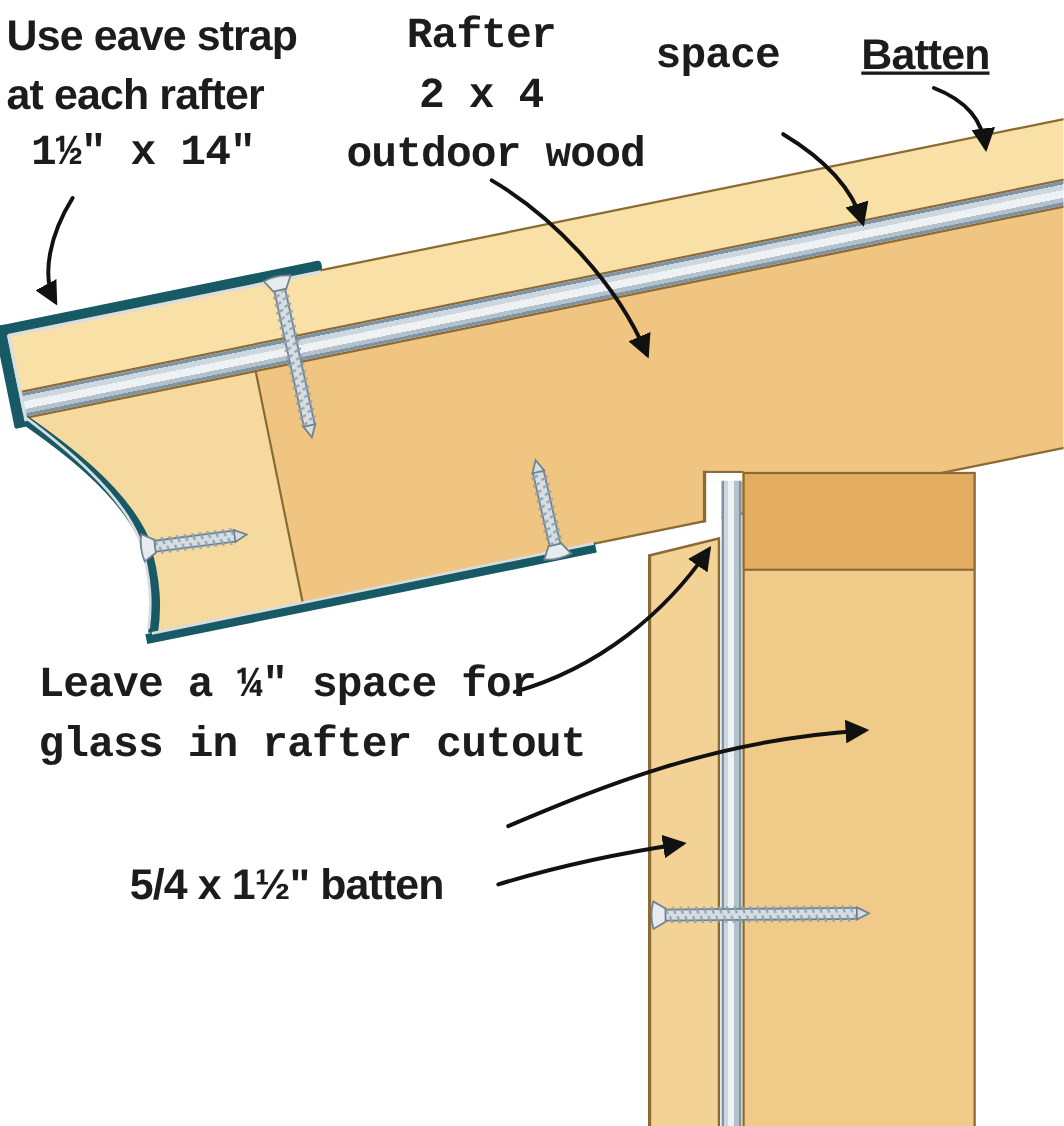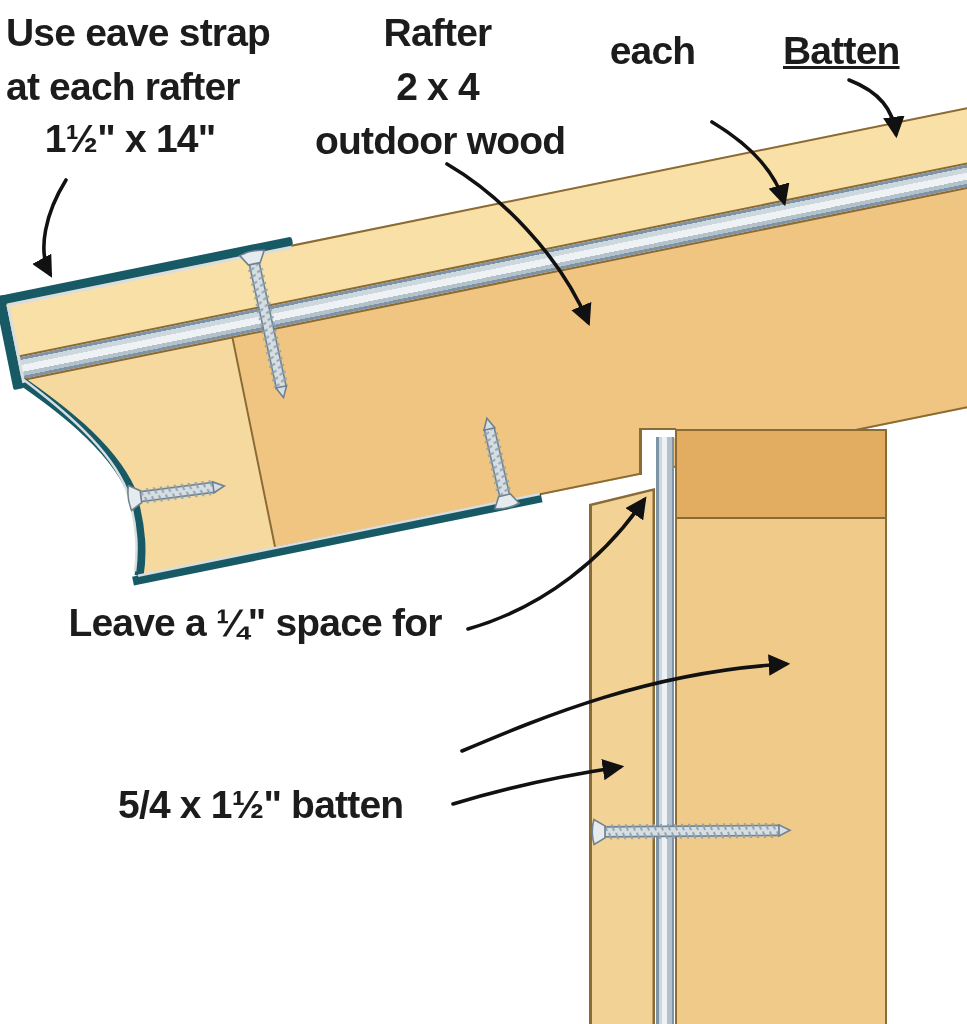--- a/index.html
+++ b/index.html
@@ -1,20 +1,20 @@
 <!DOCTYPE html>
 <html style="--teal: #175A66; --wood-light: #F8E0A6; --wood-mid: #EFC581; --wood-end: #F5D99E; --wood-dark: #E2AD60; --wood-stud: #F0CA89; --wood-wbatten: #F3D295; --outline: #8A6A35; --glass-edge: #7E93A6; --glass-light: #EEF2F4; --metal: #D6DEE4; --metal-edge: #70818F; --ink: #1C1C1C; --arrow: #111111;"><head>
 <meta charset="utf-8">
 <style>
   html,body{margin:0;padding:0;background:#fff;}
   #canvas{position:relative;width:967px;height:1024px;overflow:hidden;background:#fff;
           font-family:"Liberation Sans",sans-serif;}
   .lbl{position:absolute;z-index:50;font-weight:700;font-size:39px;line-height:54px;
        letter-spacing:-0.8px;color:var(--ink);white-space:nowrap;}
-  .ctr{text-align:center;}
+  .ctr{text-align:center;font-family:Liberation Mono, monospace;}
   
   .roof{position:absolute;left:5px;top:303px;width:1010px;height:312px;
         transform:rotate(-11.5deg);transform-origin:0 0;z-index:1;}
   .roof *{position:absolute;box-sizing:border-box;}
   .batten-row{left:0;top:0;width:1010px;height:56px;background:var(--wood-light);
               border-top:2.5px solid var(--outline);border-bottom:2.5px solid var(--outline);}
   .glass-row{left:0;top:56px;width:1010px;height:22px;
      background:linear-gradient(180deg,var(--glass-edge) 0 3px,#cdd8de 3px 8px,
      var(--glass-light) 8px 15px,#b3c1cb 15px 19px,var(--glass-edge) 19px 22px);}
   .rafter-row{left:0;top:78px;width:1010px;height:217px;background:var(--wood-mid);
@@ -140,21 +140,22 @@
   </div>
   <div class="lbl ctr" style="left:15px;top:112px;width:230px;">
     <div>1½" x 14"</div>
   </div>
   <div class="lbl ctr" style="left:315px;top:6px;width:245px;">
     <div>Rafter</div>
     <div>2 x 4</div>
     <div>outdoor wood</div>
   </div>
   <div class="lbl ctr" style="left:555px;top:24px;width:195px;">
-    <div>each</div>
+    <div>space</div>
   </div>
   <div class="lbl" style="left:783px;top:24px;text-decoration:underline;">Batten</div>
   <div class="lbl ctr" style="left:35px;top:596px;width:440px;">
     <div>Leave a ¼" space for</div>
+    <div>glass in rafter cutout</div>
   </div>
   <div class="lbl" style="left:118px;top:778px;">5/4 x 1½" batten</div>
 
 </div>
 
 </body></html>

